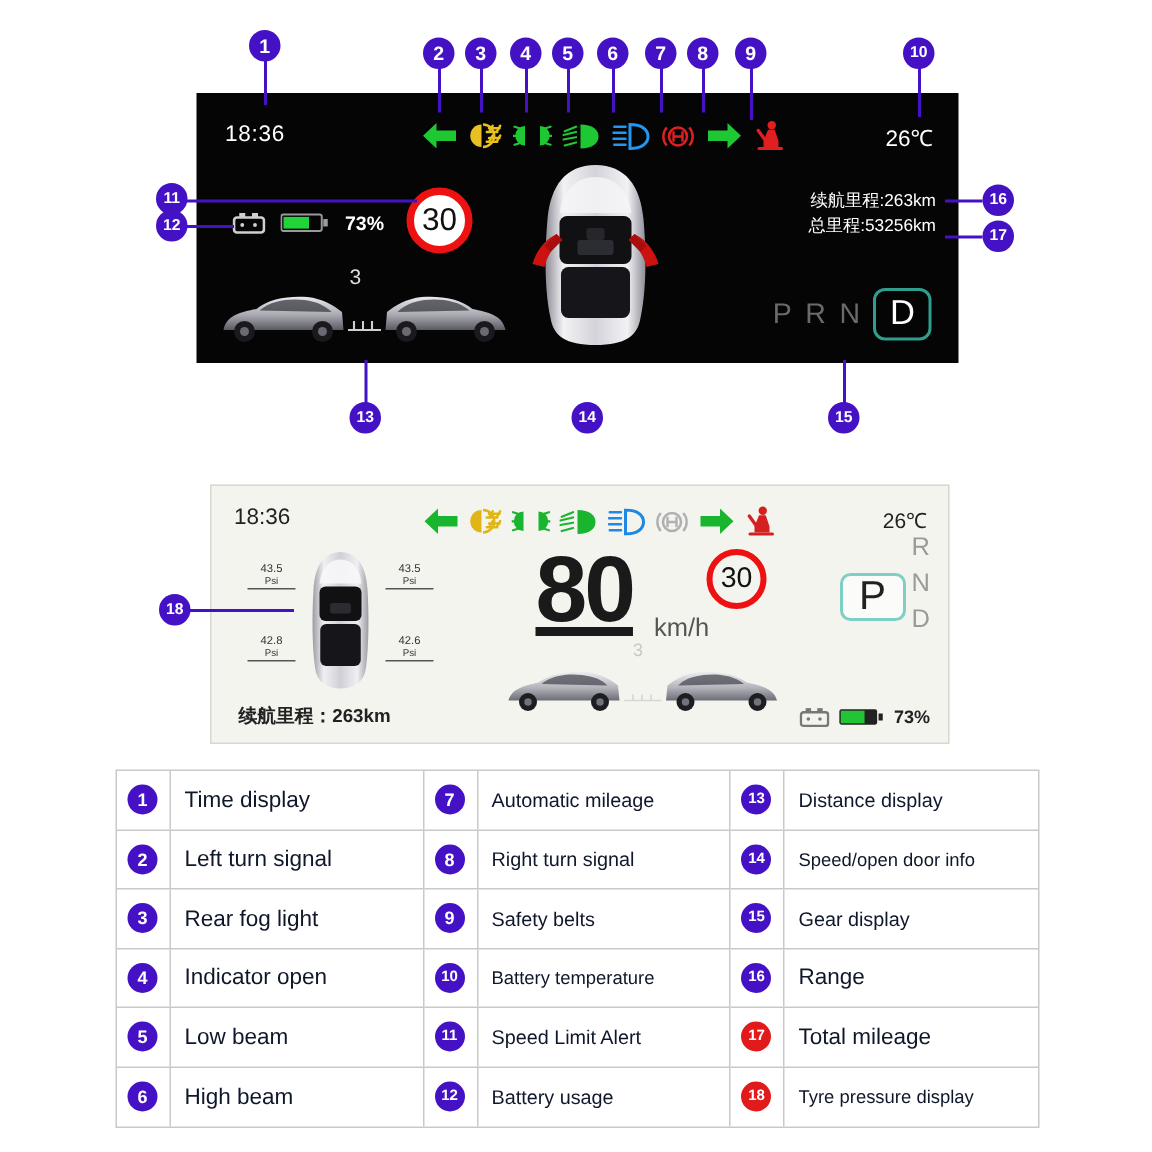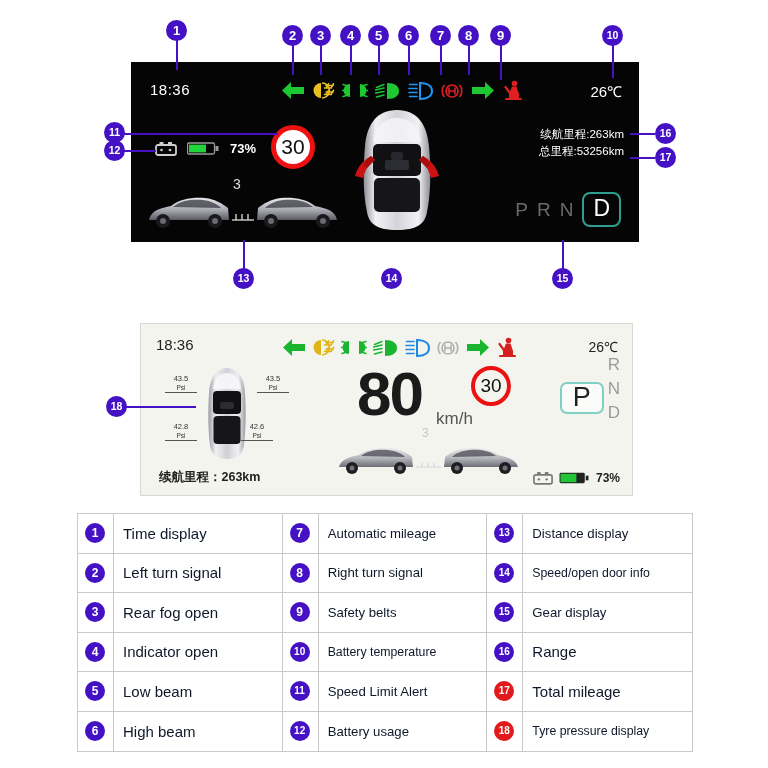--- a/index.html
+++ b/index.html
@@ -141,21 +141,21 @@
   .psi small { display: block; font-size: 6.5px; border: none; }
   .psi-u { border-bottom: 1px solid #555; }
 
   #light-dash .rangetxt {
     position: absolute; left: 18px; bottom: 9px;
     font-size: 12.5px; color: #222; font-weight: bold;
   }
   #light-dash .speedbig {
     position: absolute; left: 216px; top: 40px;
     font-size: 62px; font-weight: bold; color: #1a1a1a;
-    letter-spacing: -2px; line-height: 60px;
+    letter-spacing: -2px; line-height: 60px; text-decoration: underline;
   }
   #light-dash .speedunit {
     position: absolute; left: 295px; top: 85px;
     font-size: 17px; color: #555;
   }
   #light-dash .slsign {
     position: absolute; left: 330px; top: 42px;
     width: 40px; height: 40px;
     border: 4px solid #ee1111;
     font-size: 19px; background: transparent;
@@ -497,21 +497,21 @@
       <small>Psi</small>
     </div>
     <div class="psi psi-u" style="left:96px; top:8px; width:32px;">
       <span>43.5</span>
       <small>Psi</small>
     </div>
     <div class="psi psi-u" style="left:4px; top:56px; width:32px;">
       <span>42.8</span>
       <small>Psi</small>
     </div>
-    <div class="psi psi-u" style="left:80px; top:56px; width:32px;">
+    <div class="psi psi-u" style="left:96px; top:56px; width:32px;">
       <span>42.6</span>
       <small>Psi</small>
     </div>
   </div>
 
   <div class="rangetxt">续航里程：263km</div>
 
   <div class="speedbig">80</div>
   <div class="speedunit">km/h</div>
 
@@ -604,21 +604,21 @@
   </div>
   <div class="lg-cell last">
     <div class="lg-badge sm">14</div>
     <div class="lg-sep"></div>
     <div class="lg-label tight">Speed/open door info</div>
   </div>
 
   <div class="lg-cell">
     <div class="lg-badge">3</div>
     <div class="lg-sep"></div>
-    <div class="lg-label">Rear fog open</div>
+    <div class="lg-label">Rear fog light</div>
   </div>
   <div class="lg-cell">
     <div class="lg-badge">9</div>
     <div class="lg-sep"></div>
     <div class="lg-label tight2">Safety belts</div>
   </div>
   <div class="lg-cell last">
     <div class="lg-badge sm">15</div>
     <div class="lg-sep"></div>
     <div class="lg-label tight2">Gear display</div>

